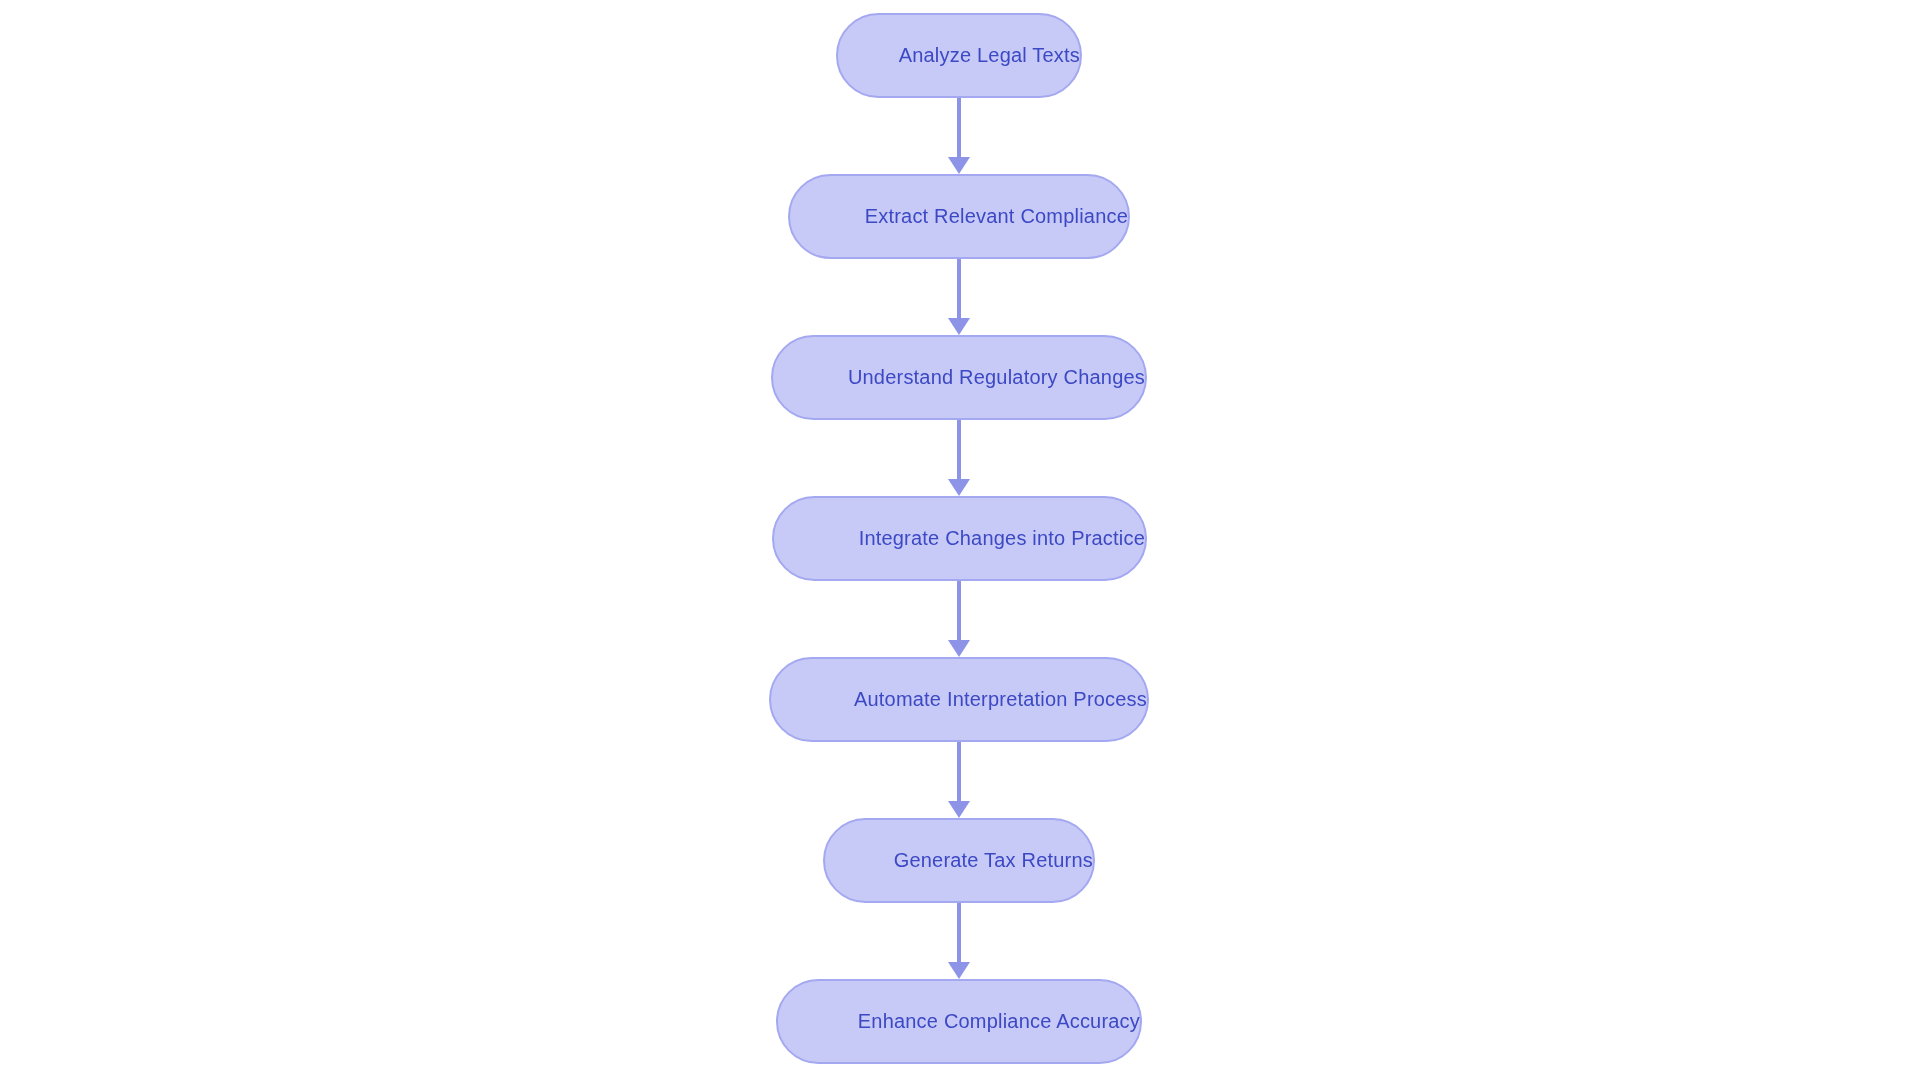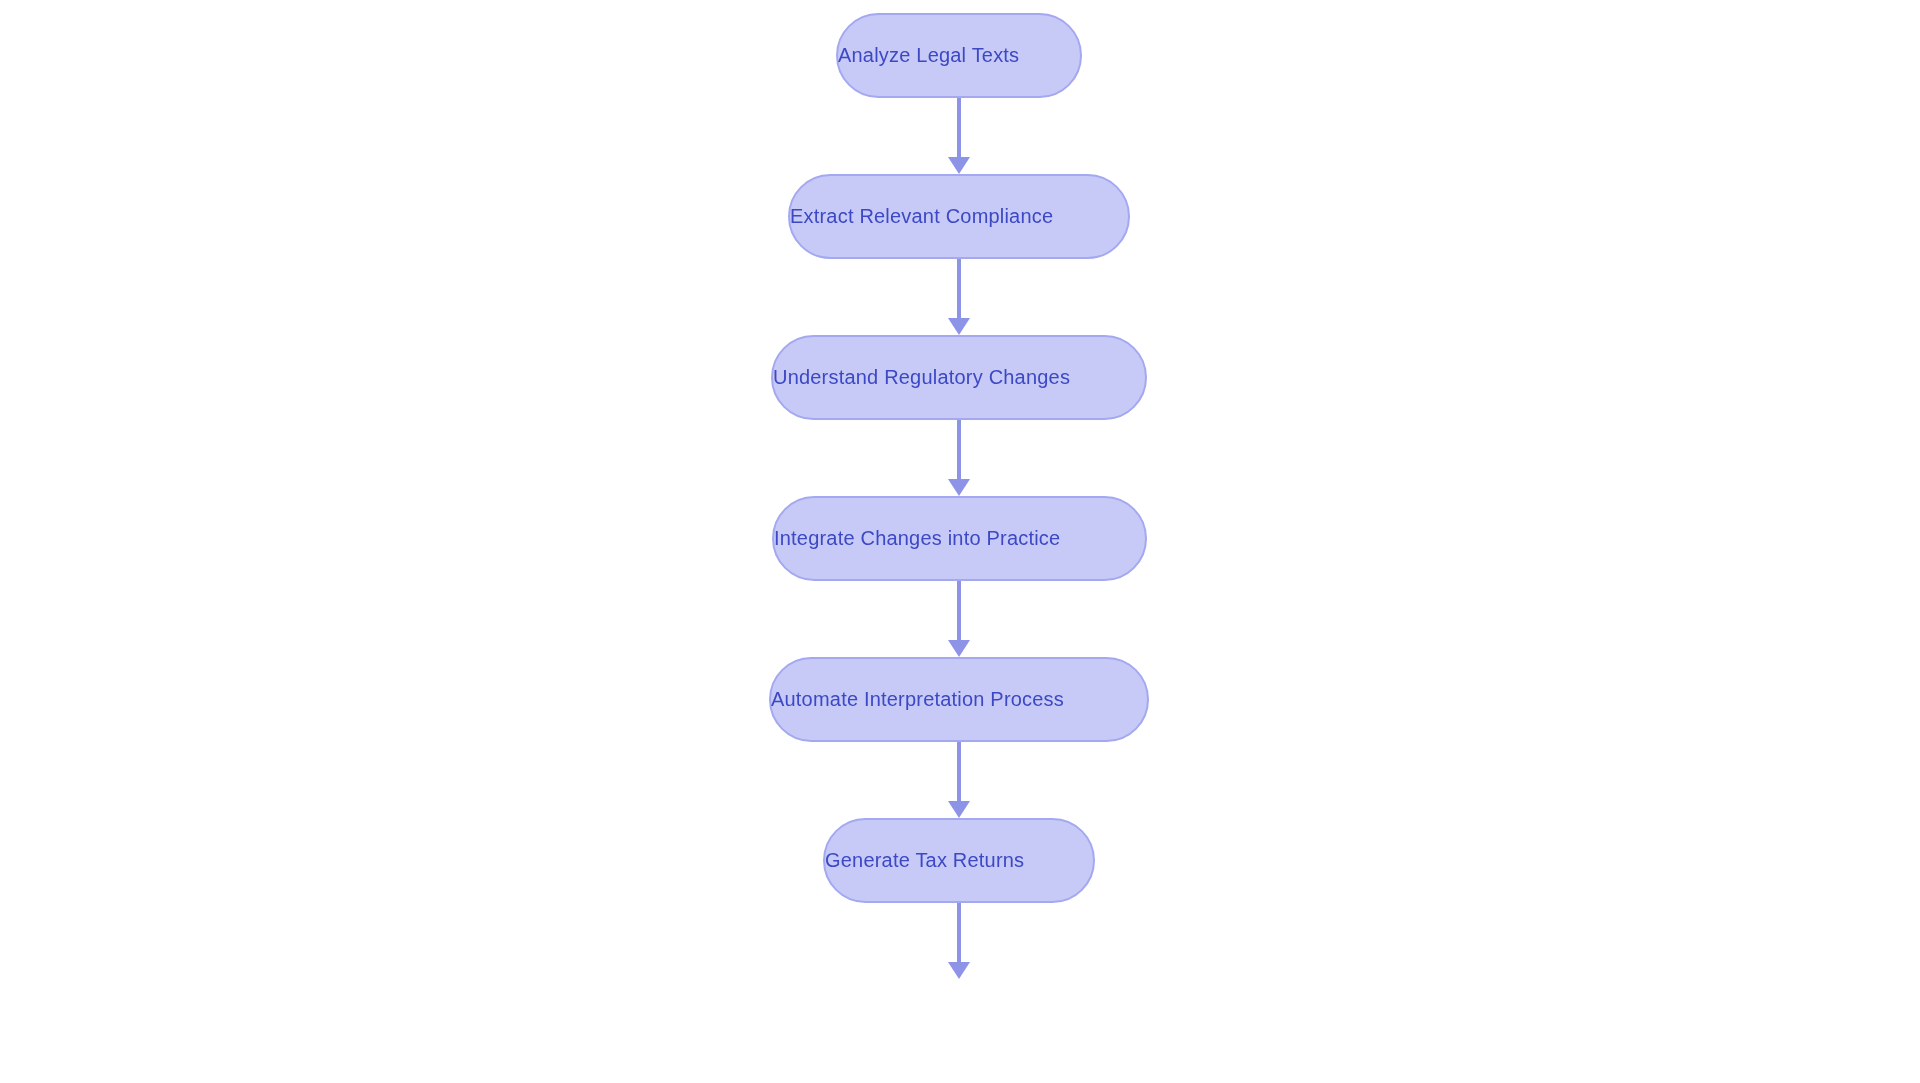--- a/index.html
+++ b/index.html
@@ -22,21 +22,21 @@
     overflow: hidden;
   }
   .flow-node {
     position: absolute;
     height: 85px;
     background: var(--node-fill);
     border: 2px solid var(--node-border);
     border-radius: 42.5px;
     display: flex;
     align-items: center;
-    justify-content: flex-start;
+    justify-content: flex-end;
     text-align: center;
   }
   .flow-node .node-label {
     color: var(--node-text);
     font-size: 20px;
     font-weight: 500;
     letter-spacing: 0.2px;
     white-space: nowrap;
   }
   .flow-arrow {
@@ -81,20 +81,23 @@
   </div>
 
   <div class="flow-node" style="left:769px; top:657px; width:380px;">
     <span class="node-label">Automate Interpretation Process</span>
   </div>
 
   <div class="flow-node" style="left:823px; top:818px; width:272px;">
     <span class="node-label">Generate Tax Returns</span>
   </div>
 
+  <div class="flow-node" style="left:776px; top:979px; width:366px;">
+    <span class="node-label">Enhance Compliance Accuracy</span>
+  </div>
 
   <div class="flow-arrow" style="left:947px; top:98px; height:76px;">
     <div class="arrow-line"></div>
     <div class="arrow-head"></div>
   </div>
 
   <div class="flow-arrow" style="left:947px; top:259px; height:76px;">
     <div class="arrow-line"></div>
     <div class="arrow-head"></div>
   </div>

